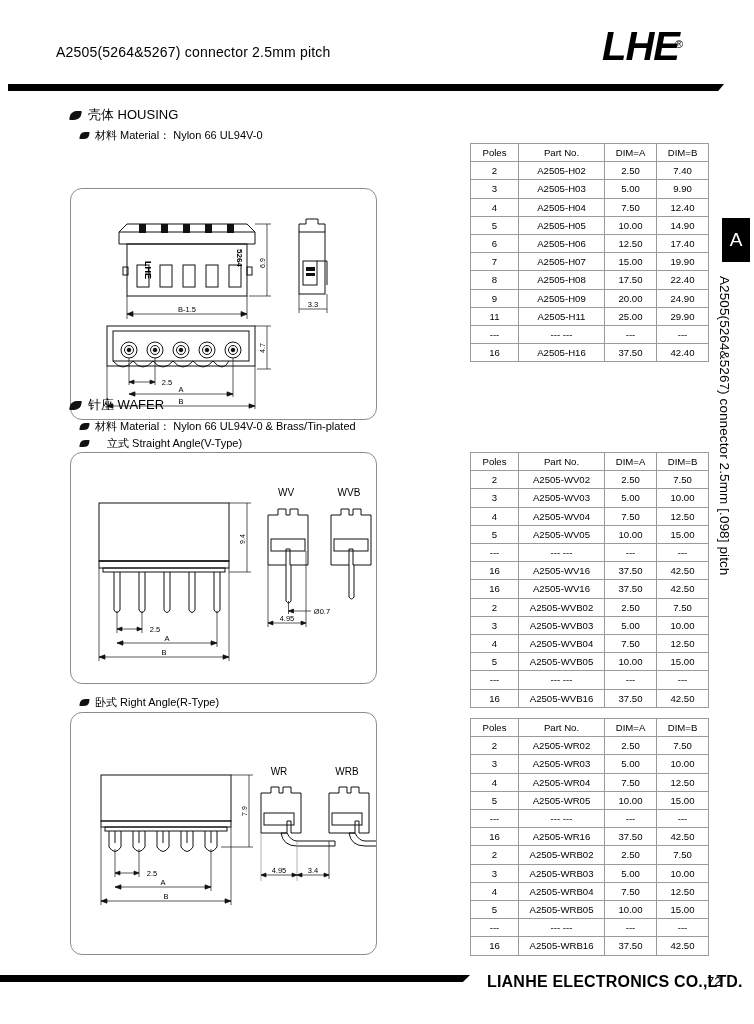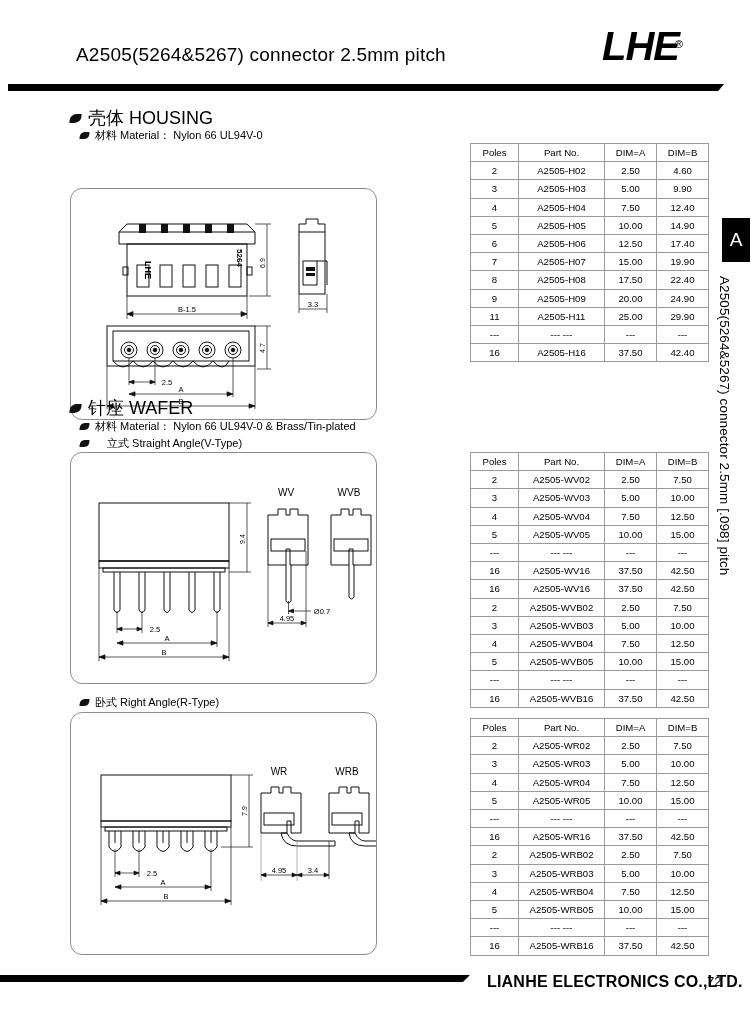--- a/index.html
+++ b/index.html
@@ -9,22 +9,22 @@
     background:#ffffff;
     font-family:"Liberation Sans", sans-serif;
     color:#000;
     position:relative;
     overflow:hidden;
   }
 
   
   #header { position:absolute; left:0; top:0; width:754px; height:92px; }
   #page-title {
-    position:absolute; left:76px; top:44px;
-    font-size:19px; letter-spacing:.2px; white-space:nowrap;
+    position:absolute; left:56px; top:44px;
+    font-size:14px; letter-spacing:.2px; white-space:nowrap;
     font-family:"Liberation Sans", sans-serif;
   }
   #logo-block { position:absolute; right:32px; top:26px; width:120px; height:46px; }
   #logo-text {
     font-style:italic; font-weight:bold; font-size:40px;
     letter-spacing:-1px; line-height:40px;
     font-family:"Liberation Sans", sans-serif;
   }
   #logo-reg {
     position:absolute; right:-3px; top:-2px;
@@ -54,21 +54,21 @@
 
   
   .heading-row { position:absolute; display:flex; align-items:center; white-space:nowrap; }
   .bullet {
     display:inline-block; width:11px; height:8px;
     background:#111; margin-right:7px;
     border-radius: 55% 12% 55% 12%;
     transform: skewX(-12deg);
     flex:0 0 auto;
   }
-  .h-main  { font-size:18px; }
+  .h-main  { font-size:13px; }
   .h-sub   { font-size:11px; }
   .h-main .bullet { width:11px; height:9px; }
   .h-sub  .bullet { width:9px;  height:7px; margin-right:6px; }
 
   
   .panel {
     position:absolute; border:1px solid #8d8d8d; border-radius:12px;
     background:#fff;
   }
   .panel svg { display:block; }
@@ -265,21 +265,21 @@
       <th class="c-part">Part No.</th>
       <th class="c-a">DIM=A</th>
       <th class="c-b">DIM=B</th>
     </tr>
   </thead>
   <tbody>
       <tr>
         <td class="c-poles">2</td>
         <td class="c-part">A2505-H02</td>
         <td class="c-a">2.50</td>
-        <td class="c-b">4.60</td>
+        <td class="c-b">7.40</td>
       </tr>
       <tr>
         <td class="c-poles">3</td>
         <td class="c-part">A2505-H03</td>
         <td class="c-a">5.00</td>
         <td class="c-b">9.90</td>
       </tr>
       <tr>
         <td class="c-poles">4</td>
         <td class="c-part">A2505-H04</td>

